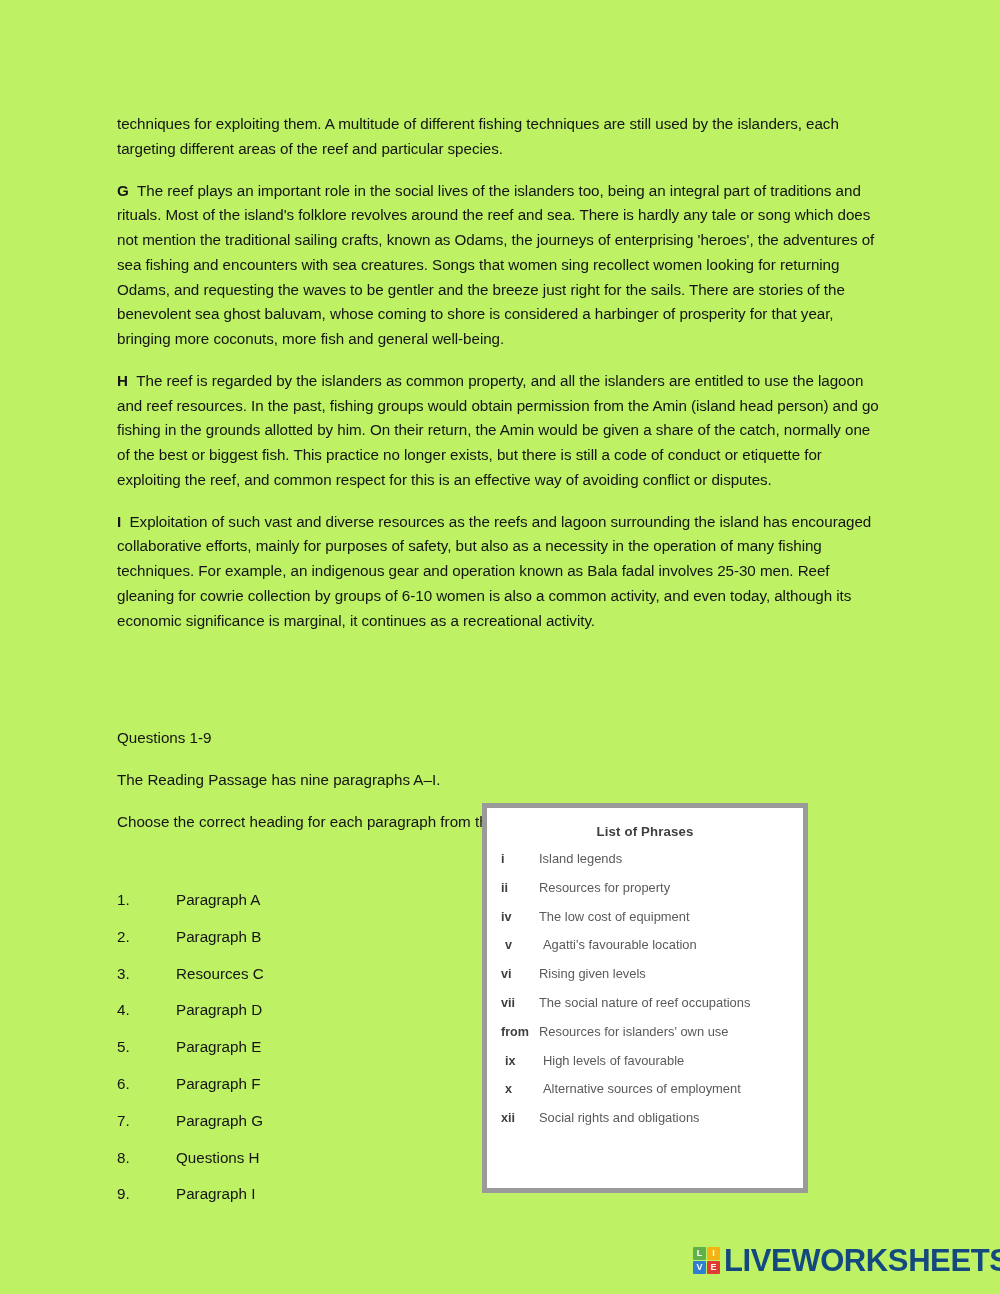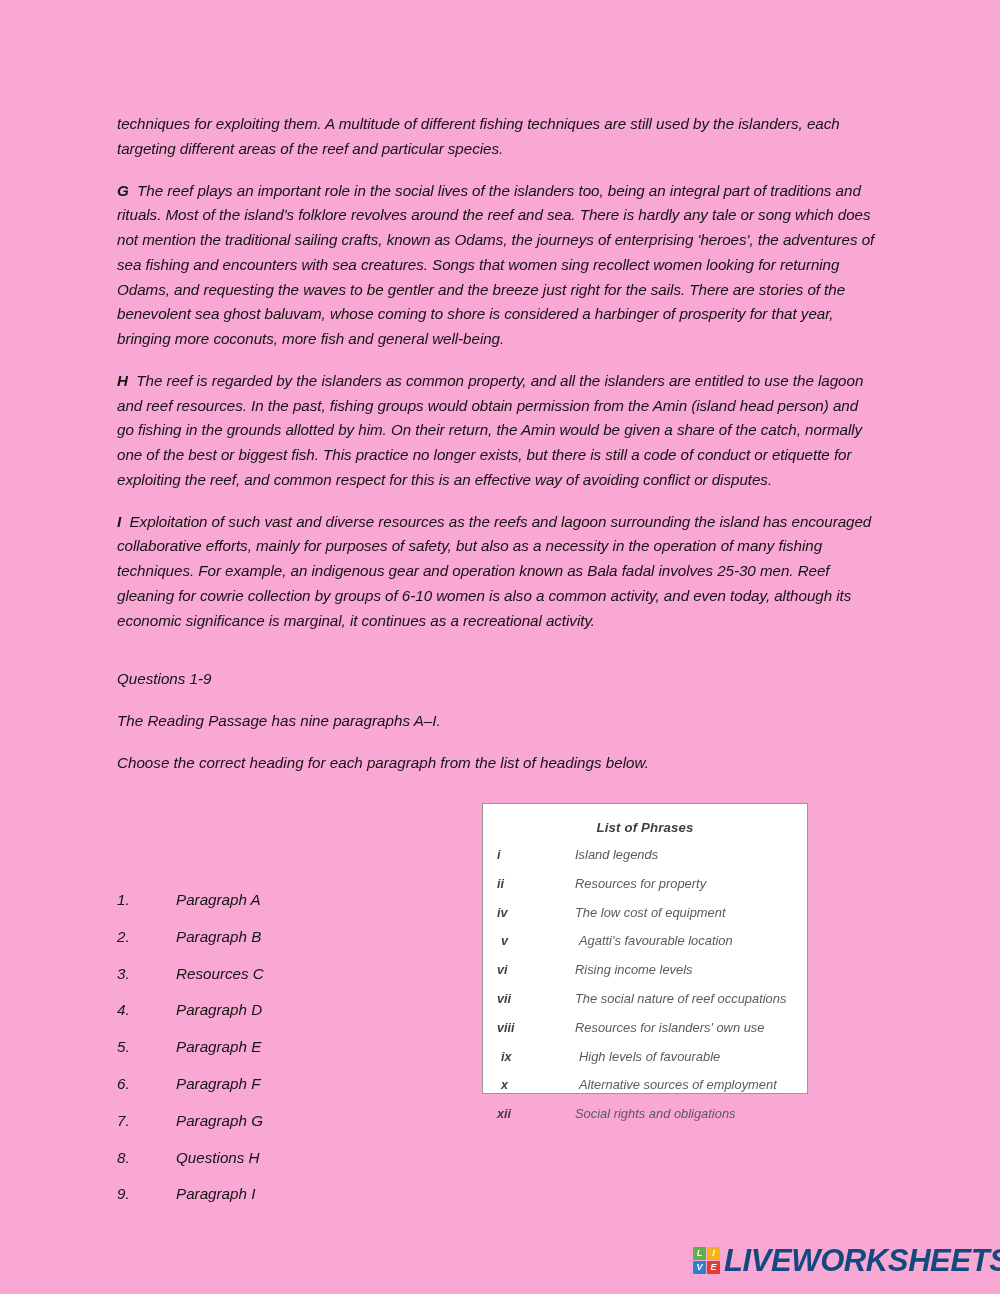--- a/index.html
+++ b/index.html
@@ -13,22 +13,21 @@
     height: 1294px;
     position: relative;
     font-family: "Liberation Sans", "DejaVu Sans", sans-serif;
     color: #1a1a1a;
     overflow: hidden;
   }
 
   .page {
     position: absolute;
     inset: 0;
-    background: #f9a8d4;
-    font-style: italic;
+    background: #bef264;
   }
 
   
   .passage {
     position: absolute;
     left: 117px;
     top: 112px;
     width: 762px;
   }
   .para {
@@ -43,21 +42,21 @@
     font-weight: bold;
   }
   .para .plabel::after {
     content: "\00a0\00a0";
   }
 
   
   .questions {
     position: absolute;
     left: 117px;
-    top: 667px;
+    top: 726px;
     width: 762px;
   }
   .qline {
     font-size: 15.2px;
     line-height: 1.63;
     color: #141414;
     margin: 0 0 17px 0;
   }
 
   
@@ -82,22 +81,22 @@
     flex: 1 1 auto;
     margin-top: 40px;
   }
 
   
   .phrasebox {
     position: absolute;
     left: 482px;
     top: 803px;
     width: 326px;
-    height: 291px;
-    border: 1px solid #f9a8d4;
+    height: 390px;
+    border: 5px solid #f9a8d4;
     background: #ffffff;
     box-sizing: border-box;
     font-family: "Liberation Sans", "DejaVu Sans", sans-serif;
   }
   .phrasebox .pb-title {
     text-align: center;
     font-weight: bold;
     font-size: 13.2px;
     color: #3f3f3f;
     margin-top: 16px;
@@ -120,21 +119,20 @@
     text-align: left;
     font-weight: bold;
     color: #3f3f3f;
     font-size: 12.6px;
   }
   .pb-row .rn.narrow {
     padding-left: 4px;
   }
   .pb-row .rlabel {
     flex: 1 1 auto;
-    margin-left: 40px;
   }
 
   
   .logo {
     position: absolute;
     left: 693px;
     top: 1245px;
     display: flex;
     align-items: center;
   }
@@ -246,28 +244,28 @@
       <div class="pb-row">
         <span class="rn">iv</span>
         <span class="rlabel">The low cost of equipment</span>
       </div>
       <div class="pb-row">
         <span class="rn narrow">v</span>
         <span class="rlabel">Agatti's favourable location</span>
       </div>
       <div class="pb-row">
         <span class="rn">vi</span>
-        <span class="rlabel">Rising income levels</span>
+        <span class="rlabel">Rising given levels</span>
       </div>
       <div class="pb-row">
         <span class="rn">vii</span>
         <span class="rlabel">The social nature of reef occupations</span>
       </div>
       <div class="pb-row">
-        <span class="rn">viii</span>
+        <span class="rn">from</span>
         <span class="rlabel">Resources for islanders' own use</span>
       </div>
       <div class="pb-row">
         <span class="rn narrow">ix</span>
         <span class="rlabel">High levels of favourable</span>
       </div>
       <div class="pb-row">
         <span class="rn narrow">x</span>
         <span class="rlabel">Alternative sources of employment</span>
       </div>

